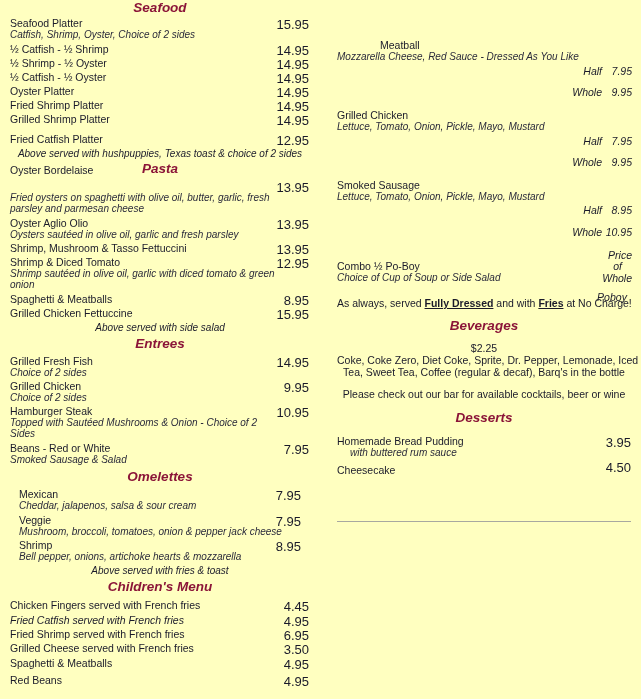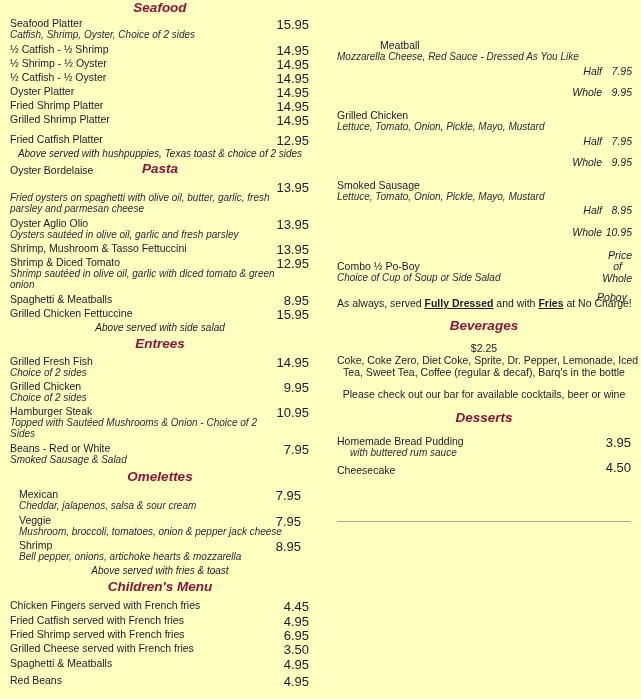--- a/index.html
+++ b/index.html
@@ -123,21 +123,21 @@
 
   <div class="abs note" style="left:10px;width:300px;top:565px;">Above served with fries &amp; toast</div>
 </div>
 
 <div>
   <div class="hdr" style="left:10px;width:300px;top:579px;">Children's Menu</div>
 
   <div class="abs name" style="left:10px;top:599px;">Chicken Fingers served with French fries</div>
   <div class="abs price" style="left:250px;width:59px;top:599px;">4.45</div>
 
-  <div class="abs name" style="left:10px;top:614px;">Fried Catfish served with French fries</div>
+  <div class="abs name" style="left:10px;top:614px;font-style:italic;">Fried Catfish served with French fries</div>
   <div class="abs price" style="left:250px;width:59px;top:614px;">4.95</div>
 
   <div class="abs name" style="left:10px;top:628px;">Fried Shrimp served with French fries</div>
   <div class="abs price" style="left:250px;width:59px;top:628px;">6.95</div>
 
   <div class="abs name" style="left:10px;top:642px;">Grilled Cheese served with French fries</div>
   <div class="abs price" style="left:250px;width:59px;top:642px;">3.50</div>
 
   <div class="abs name" style="left:10px;top:657px;">Spaghetti &amp; Meatballs</div>
   <div class="abs price" style="left:250px;width:59px;top:657px;">4.95</div>

